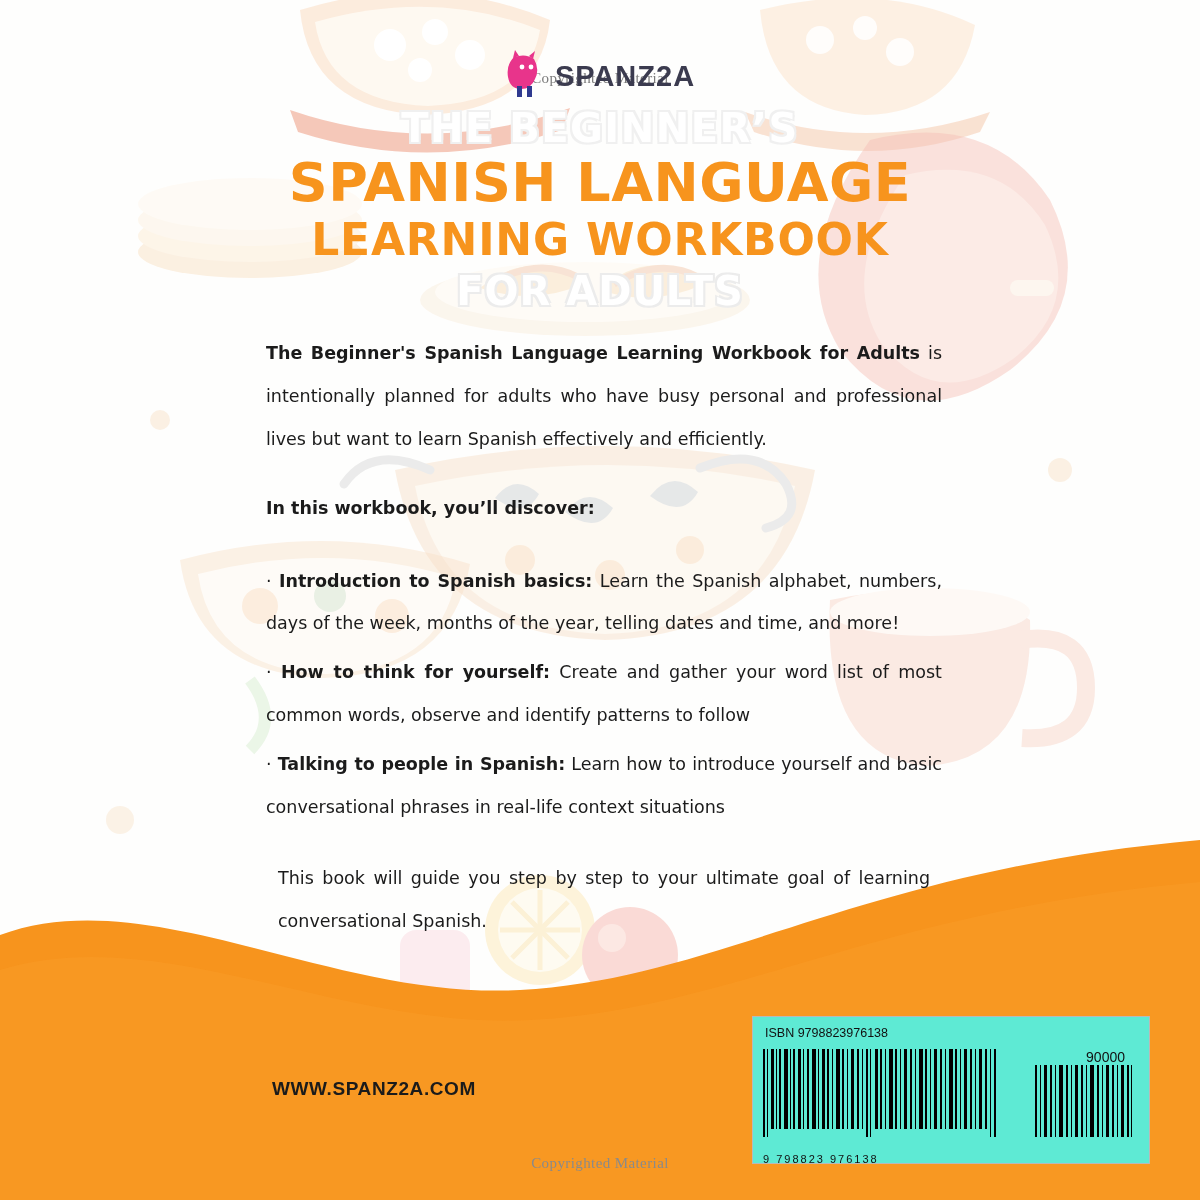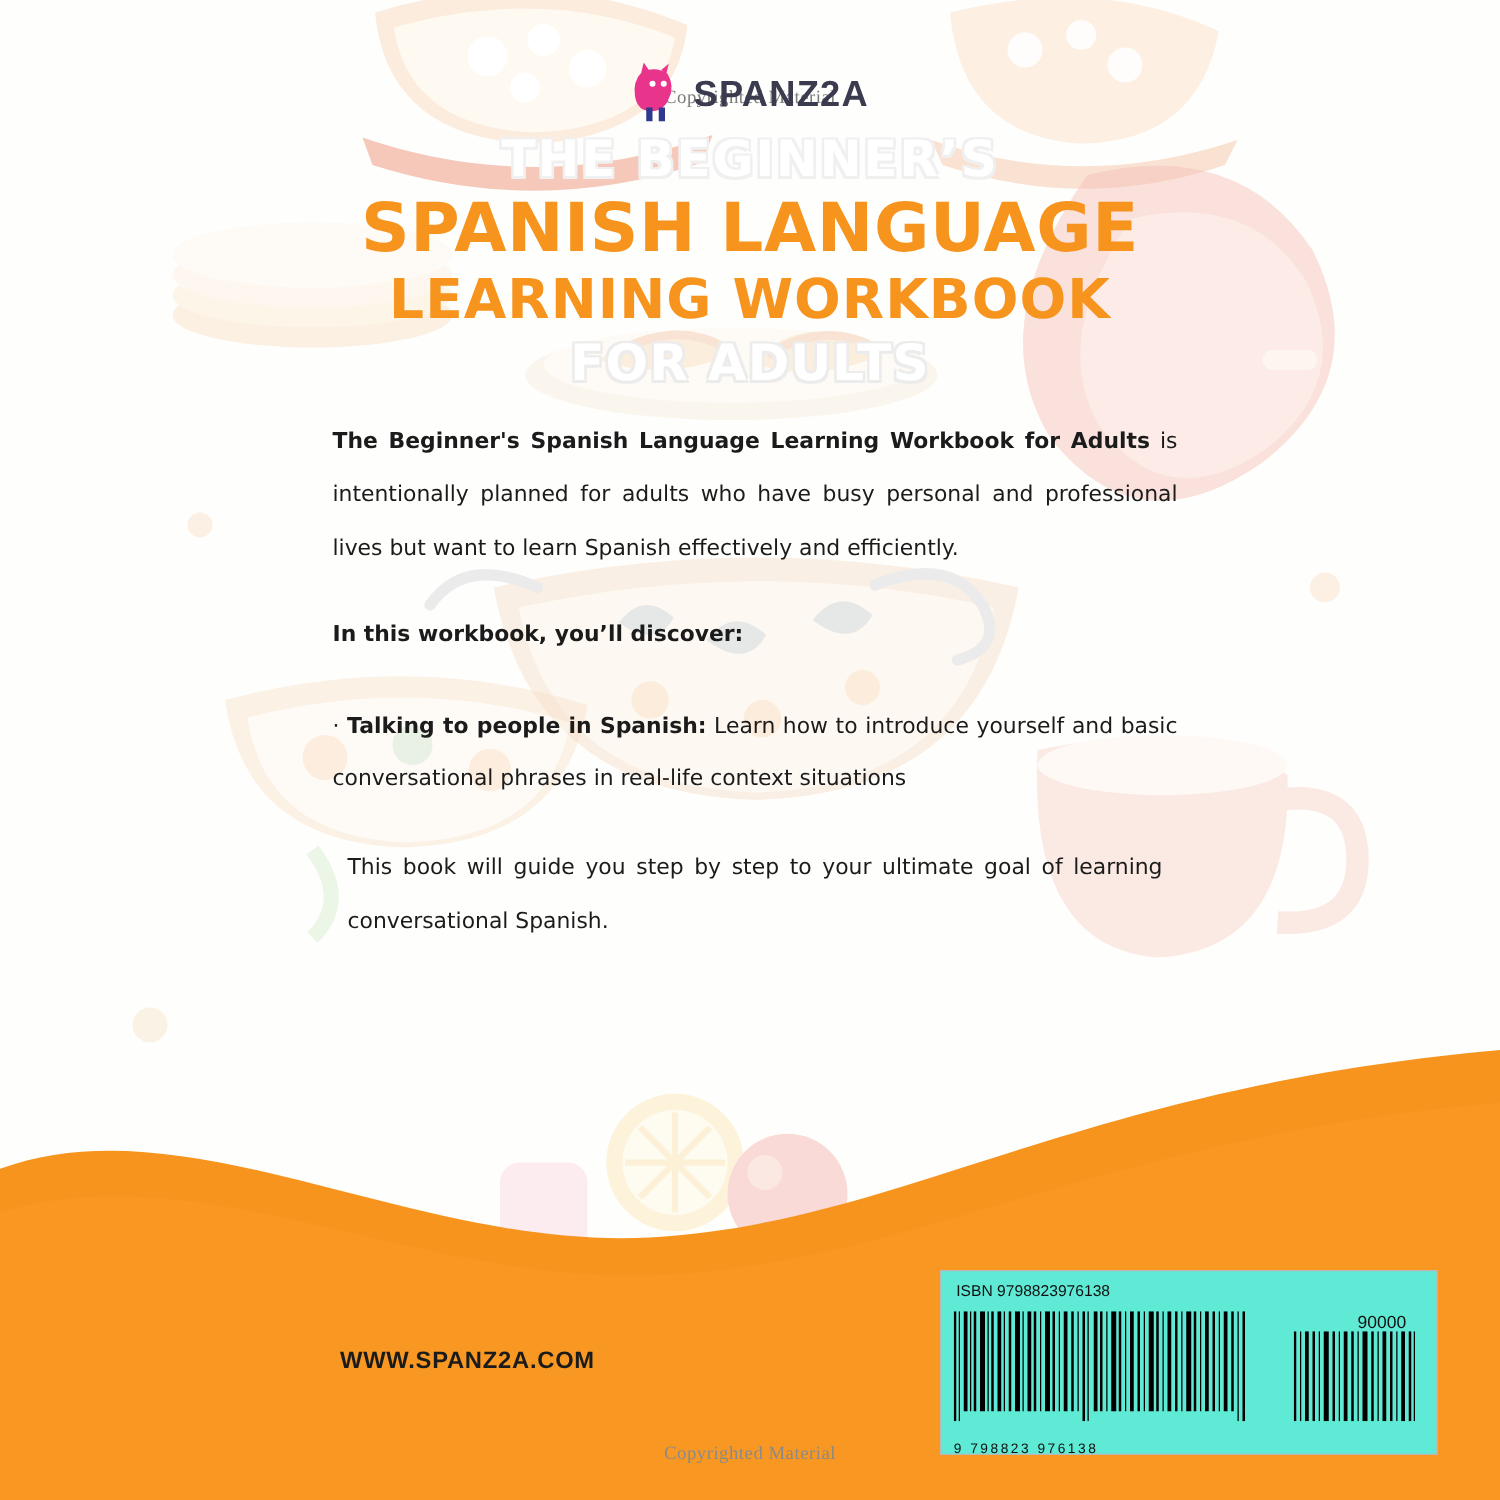--- a/index.html
+++ b/index.html
@@ -355,20 +355,28 @@
 
   <div class="copy">
 
     <p class="para">
       <span class="lead-bold">The Beginner's Spanish Language Learning Workbook for Adults</span><span> is intentionally planned for adults who have busy personal and professional lives but want to learn Spanish effectively and efficiently.</span>
     </p>
 
     <p class="discover">In this workbook, you’ll discover:</p>
 
     <div class="bullets">
+      <p class="bullet">
+        <span>·</span>
+        <b>Introduction to Spanish basics:</b><span> Learn the Spanish alphabet, numbers, days of the week, months of the year, telling dates and time, and more!</span>
+      </p>
+      <p class="bullet">
+        <span>·</span>
+        <b>How to think for yourself:</b><span> Create and gather your word list of most common words, observe and identify patterns to follow</span>
+      </p>
       <p class="bullet">
         <span>·</span>
         <b>Talking to people in Spanish:</b><span> Learn how to introduce yourself and basic conversational phrases in real-life context situations</span>
       </p>
     </div>
 
     <p class="closing">This book will guide you step by step to your ultimate goal of learning conversational Spanish.</p>
   </div>
 
   <div class="website">WWW.SPANZ2A.COM</div>

